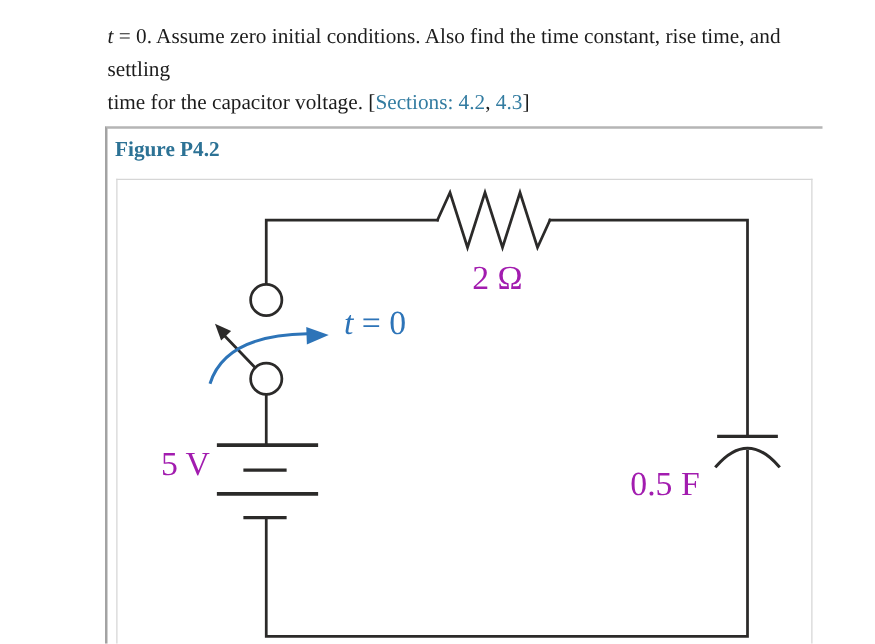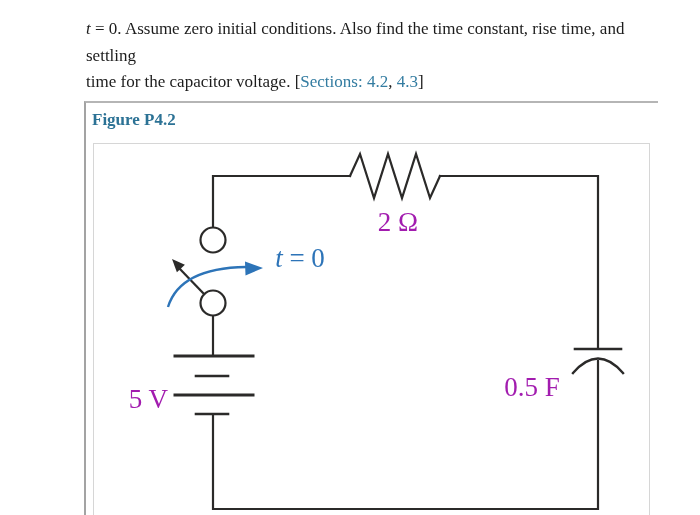--- a/index.html
+++ b/index.html
@@ -35,21 +35,21 @@
     box-sizing:border-box;background:#ffffff;
   }
   
   .circuit-svg{position:absolute;left:0;top:0;pointer-events:none;}
   .clabel{
     position:absolute;font-size:27px;line-height:28px;color:#a21caf;
     text-align:center;white-space:nowrap;
   }
   .lbl-resistor{left:368px;top:208px;width:60px;}
   .lbl-switch{left:268px;top:244px;width:64px;color:#2d74b8;}
-  .lbl-source{left:112px;top:385px;width:56px;text-align:right;}
+  .lbl-source{left:112px;top:357px;width:56px;text-align:right;}
   .lbl-cap{left:499px;top:336px;width:66px;margin-top:37px;}
 </style>
 </head>
 <body>
 
 <div class="problem">
   <span class="pline indent">
     <span class="ivar">t</span>
     <span>= 0. Assume zero initial conditions. Also find the time constant, rise time, and settling</span>
   </span>

